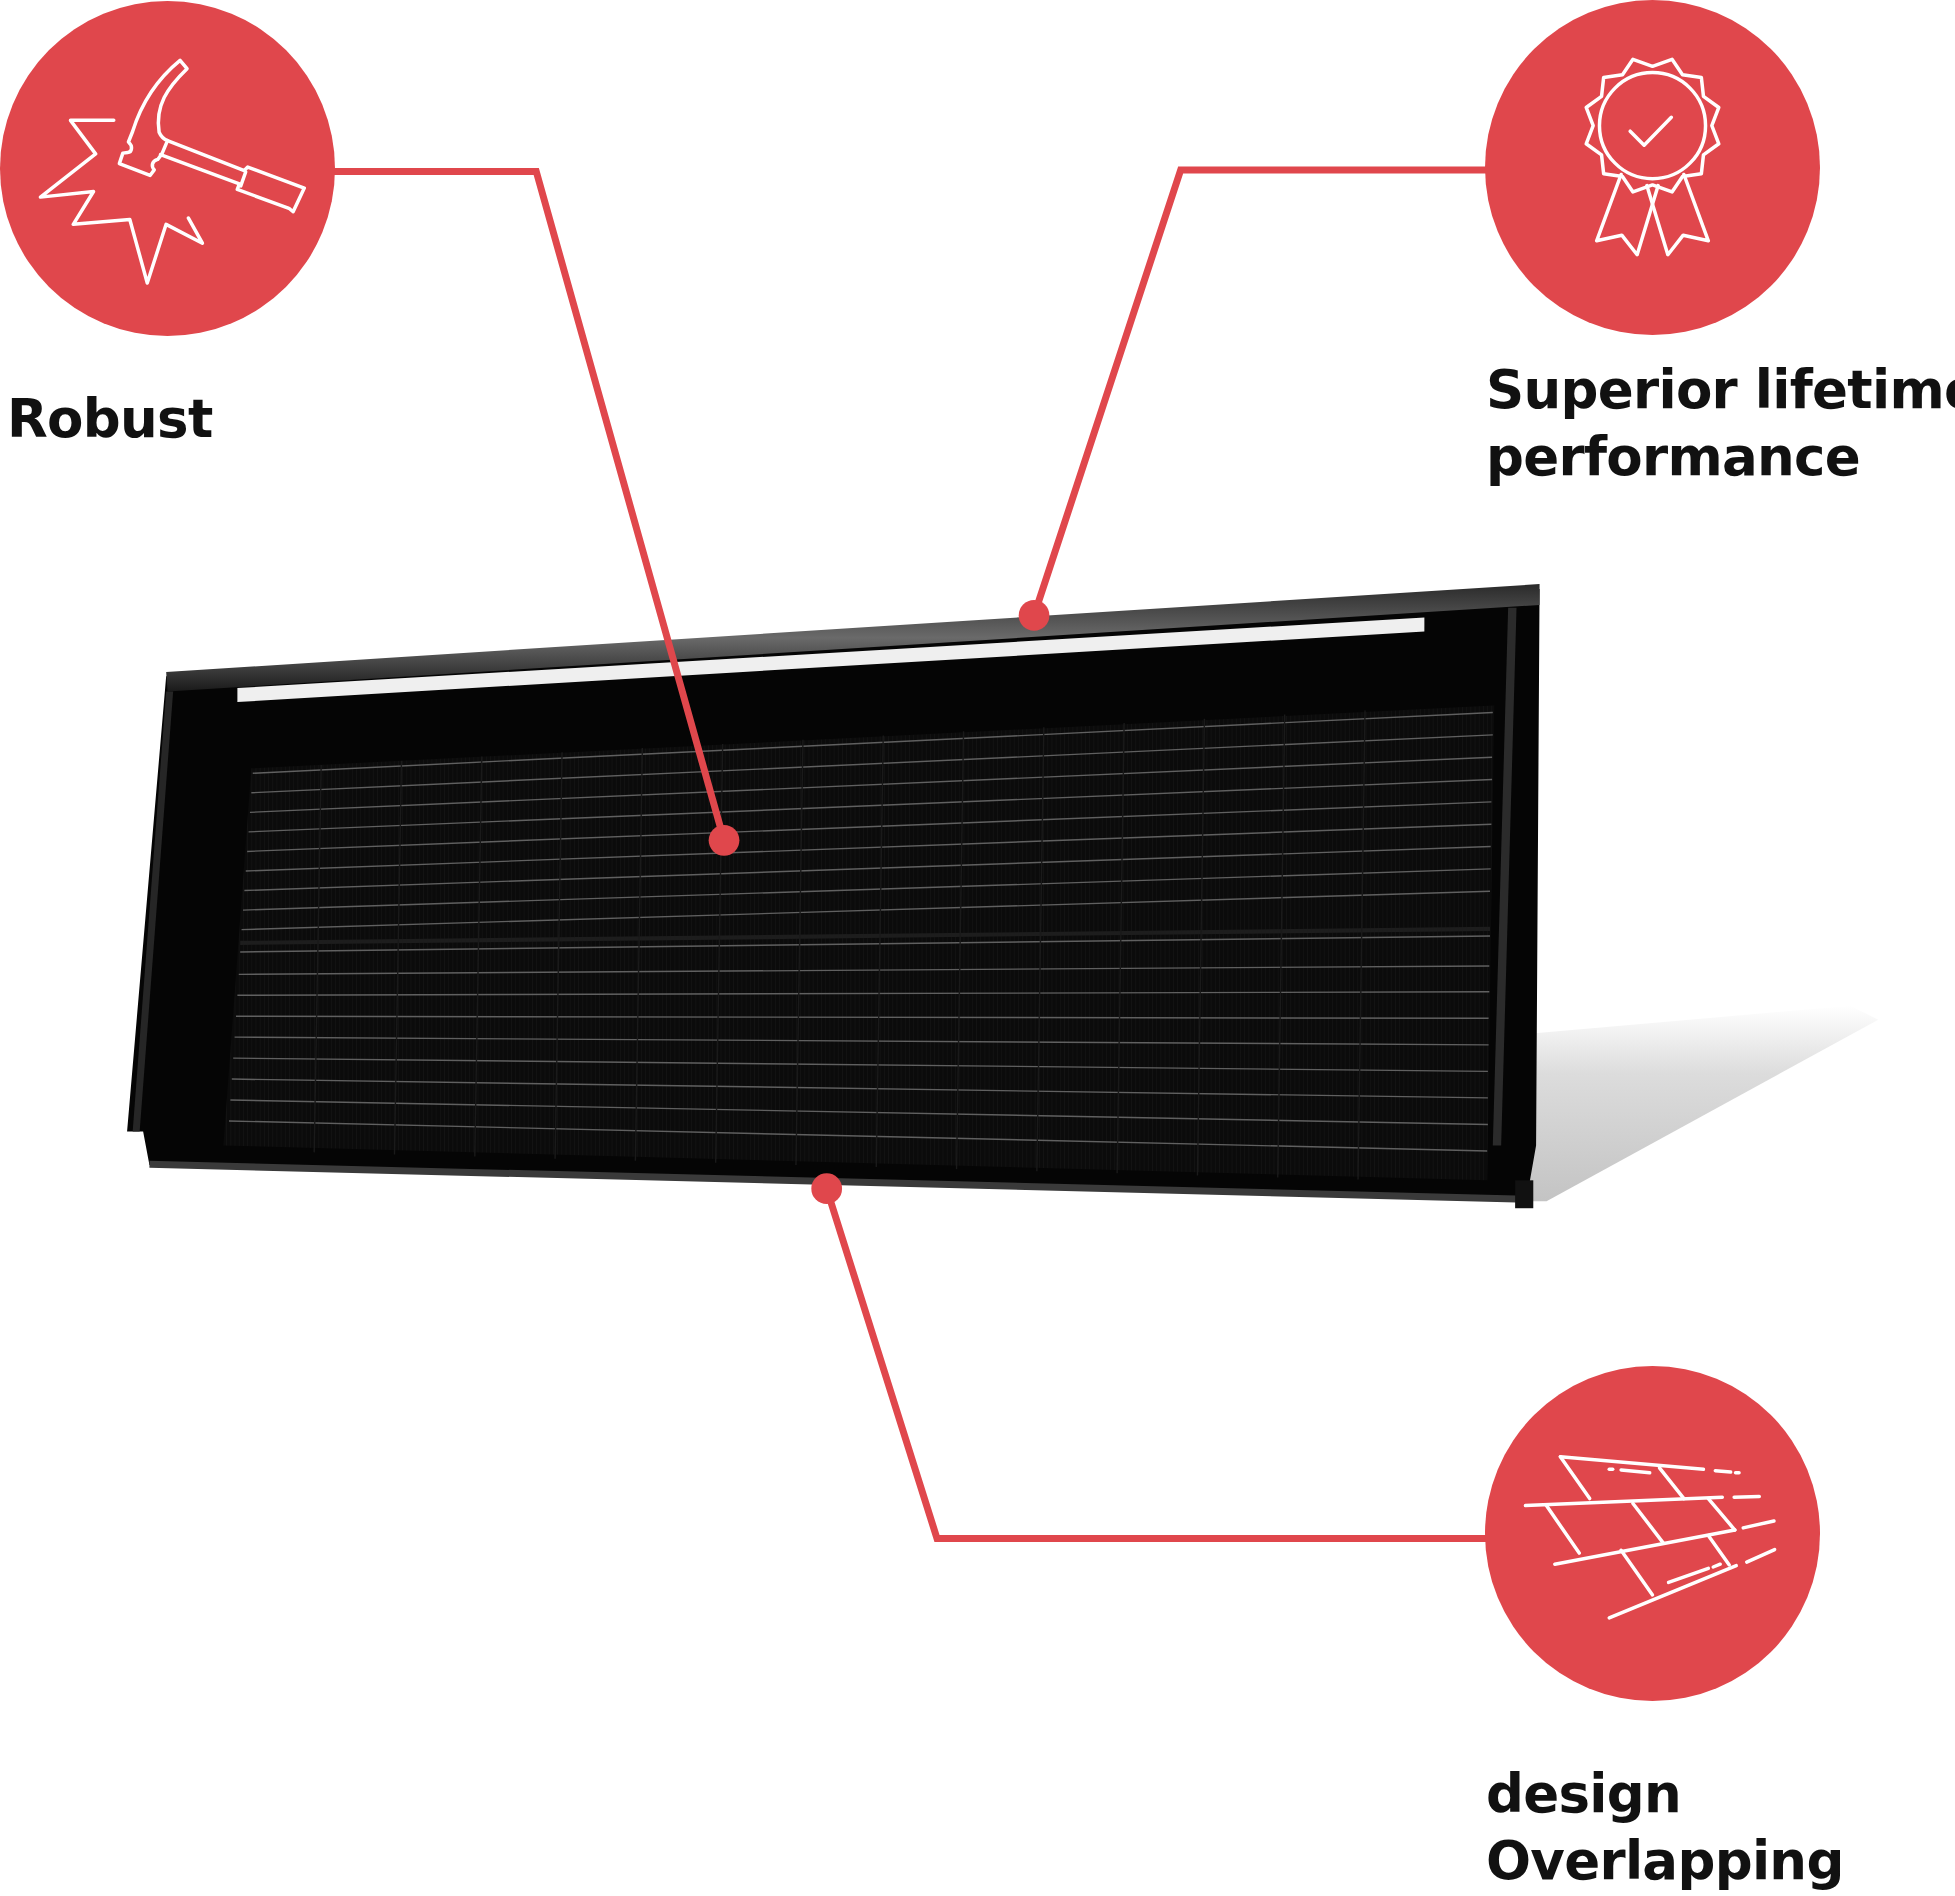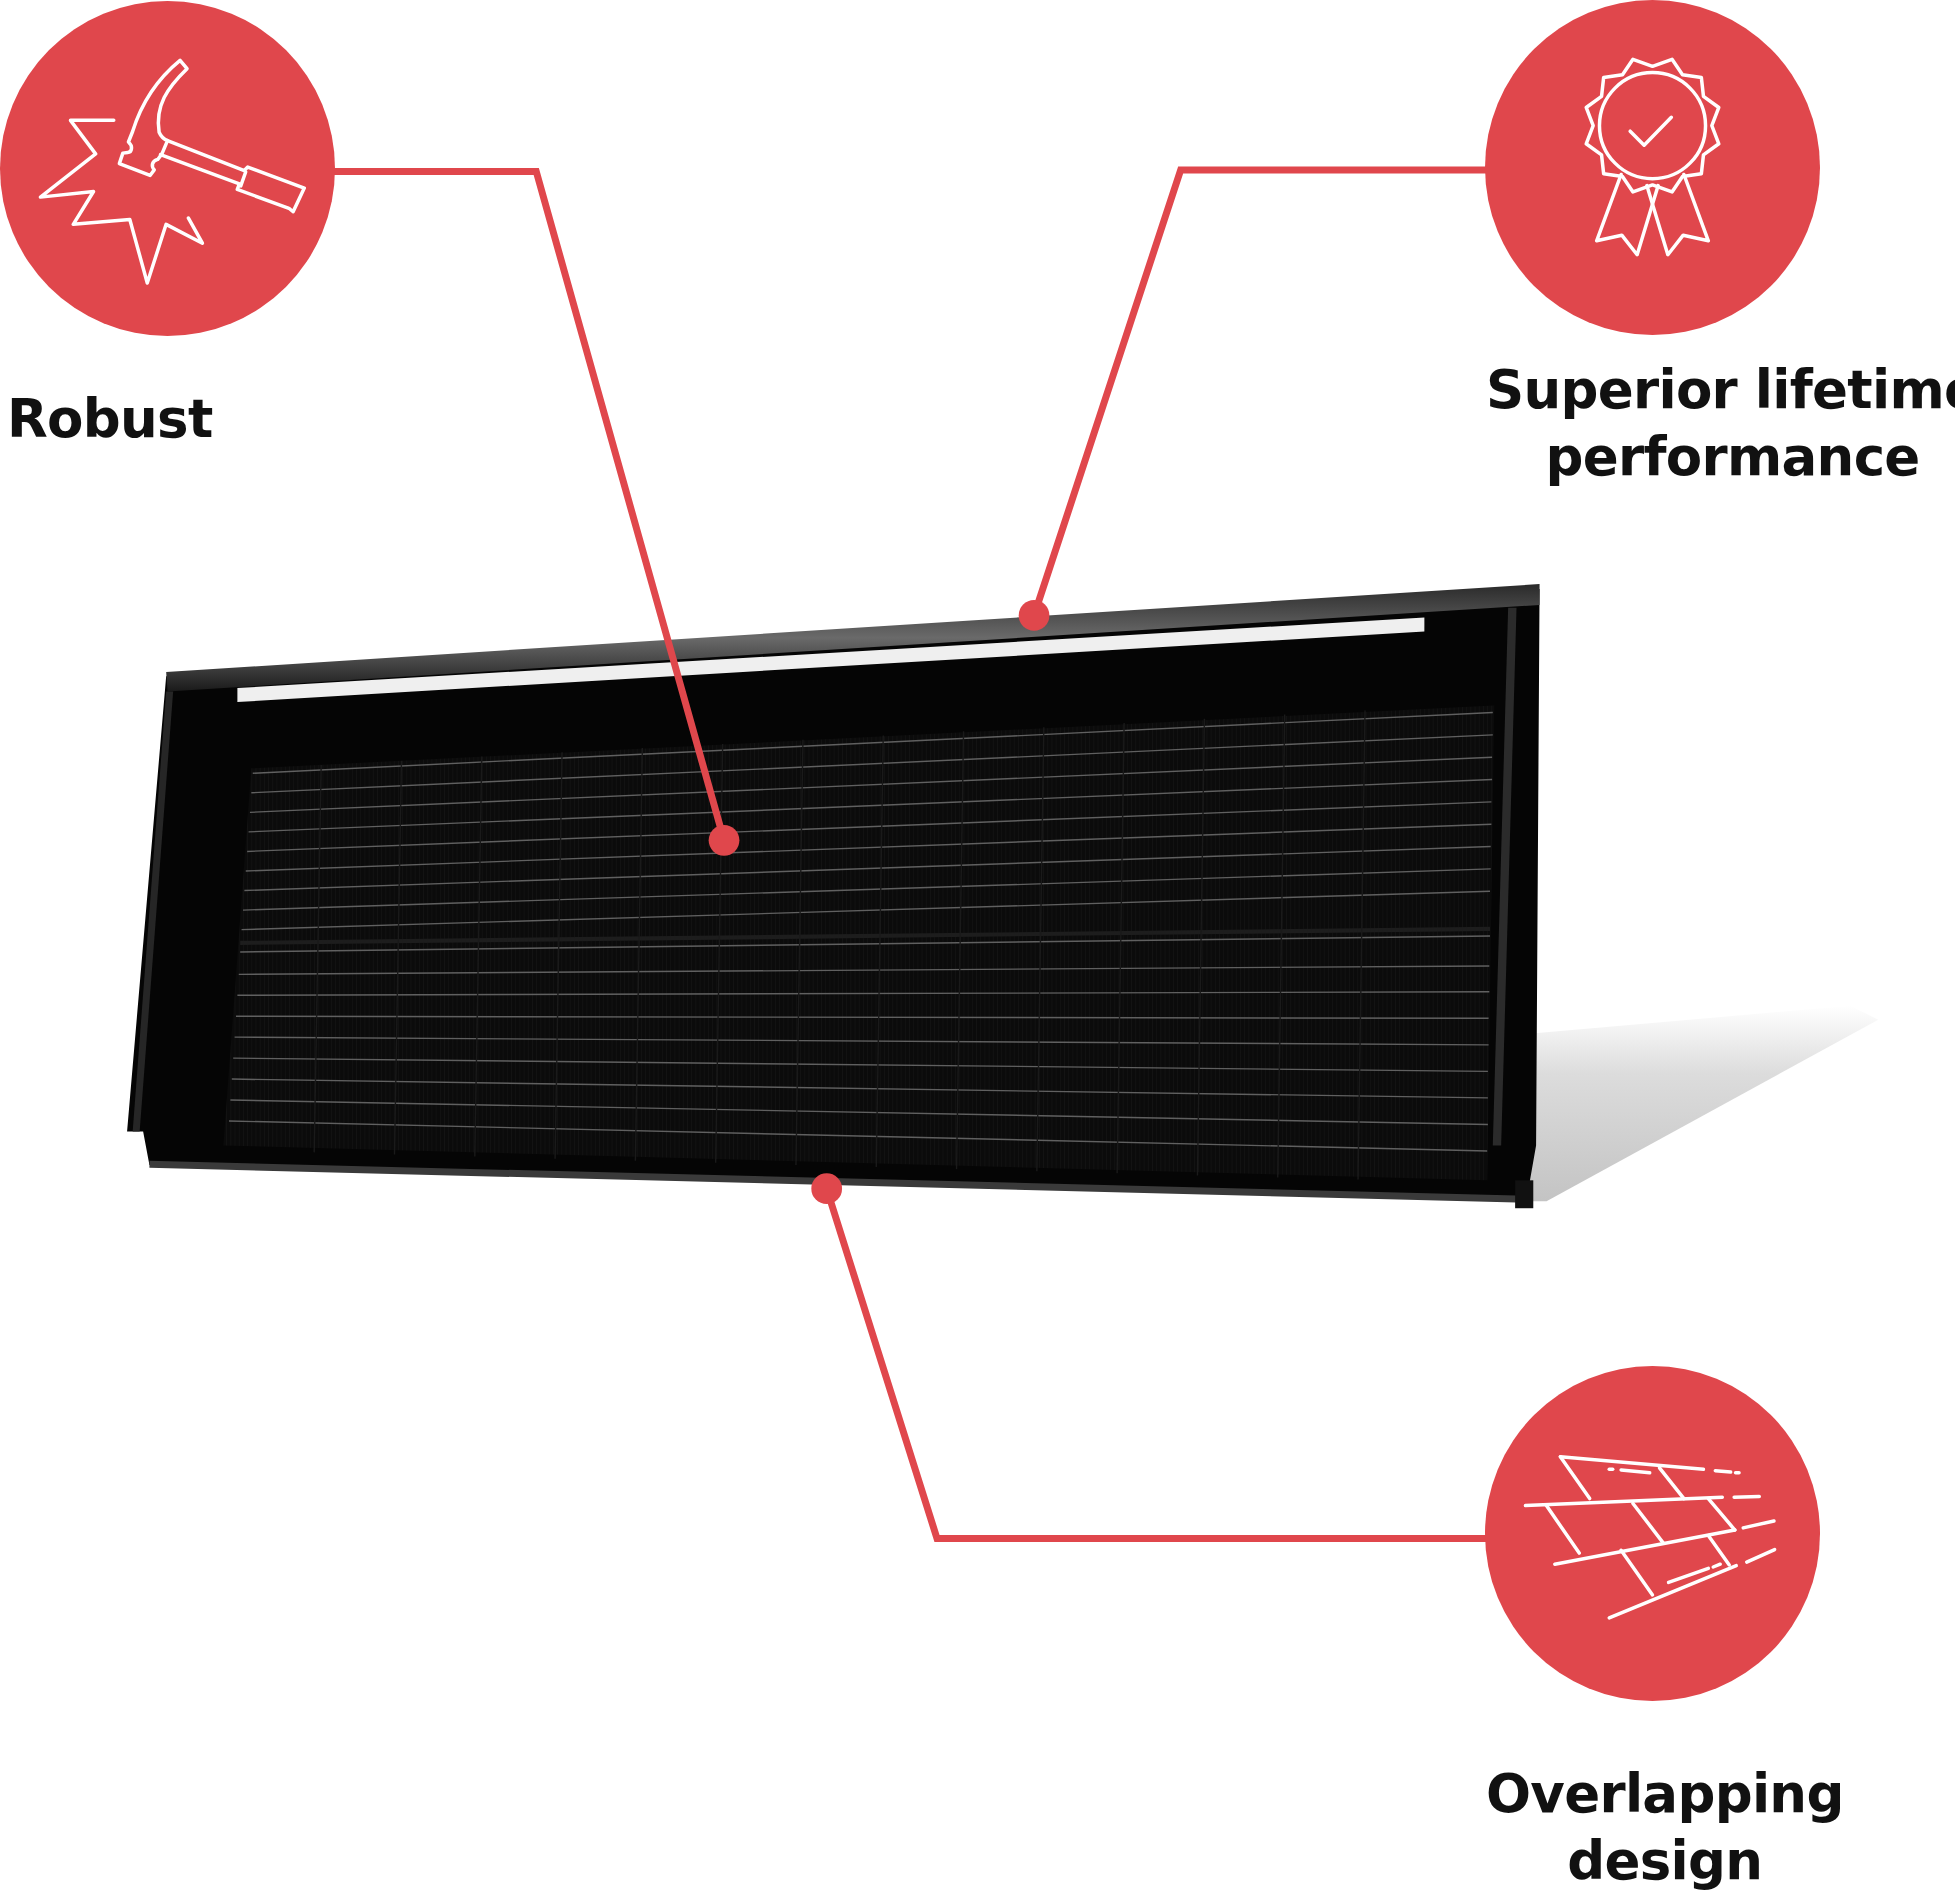--- a/index.html
+++ b/index.html
@@ -1,17 +1,17 @@
 <!DOCTYPE html>
 <html style="font-size:11.2px"><head>
   <meta charset="utf-8">
   <style>
     html, body { margin: 0; padding: 0; background: #ffffff; }
     body { width: 1955px; height: 1897px; position: relative; overflow: hidden; font-family: "Liberation Sans", "DejaVu Sans", sans-serif; }
-    .stage { position: absolute; left: 0; top: 0; width: 1814px; height: 1897px; text-align: center; }
+    .stage { position: absolute; left: 0; top: 0; width: 1814px; height: 1897px; }
     .feature-circle { position: absolute; width: 335px; height: 335px; border-radius: 50%; }
     .feature-circle svg { width: 100%; height: 100%; display: block; }
     .feature-label { position: absolute; font-family: "DejaVu Sans", "Liberation Sans", sans-serif; font-weight: bold; color: #111111; font-size: 53px; line-height: 67px; letter-spacing: -0.7px; white-space: nowrap; }
     .feature-label span { display: block; }
     svg.overlay { position: absolute; left: 0; top: 0; }
   </style>
 </head>
 <body>
 
 <div class="stage">
@@ -162,18 +162,18 @@
         <line x1="195" y1="264" x2="240" y2="328"></line>
         <line x1="320" y1="243" x2="350" y2="285"></line>
         <line x1="178" y1="361" x2="360" y2="286"></line>
         <line x1="375" y1="281" x2="415" y2="263"></line>
         <line x1="263" y1="310" x2="320" y2="290"></line>
         <line x1="327" y1="288" x2="337" y2="284"></line>
       </g>
     </svg>
   </div>
   <div class="feature-label" style="left:1486px; top:1760px;">
+    <span>design</span>
     <span>Overlapping</span>
-    <span>design</span>
   </div>
 
 </div>
 
 
 </body></html>

